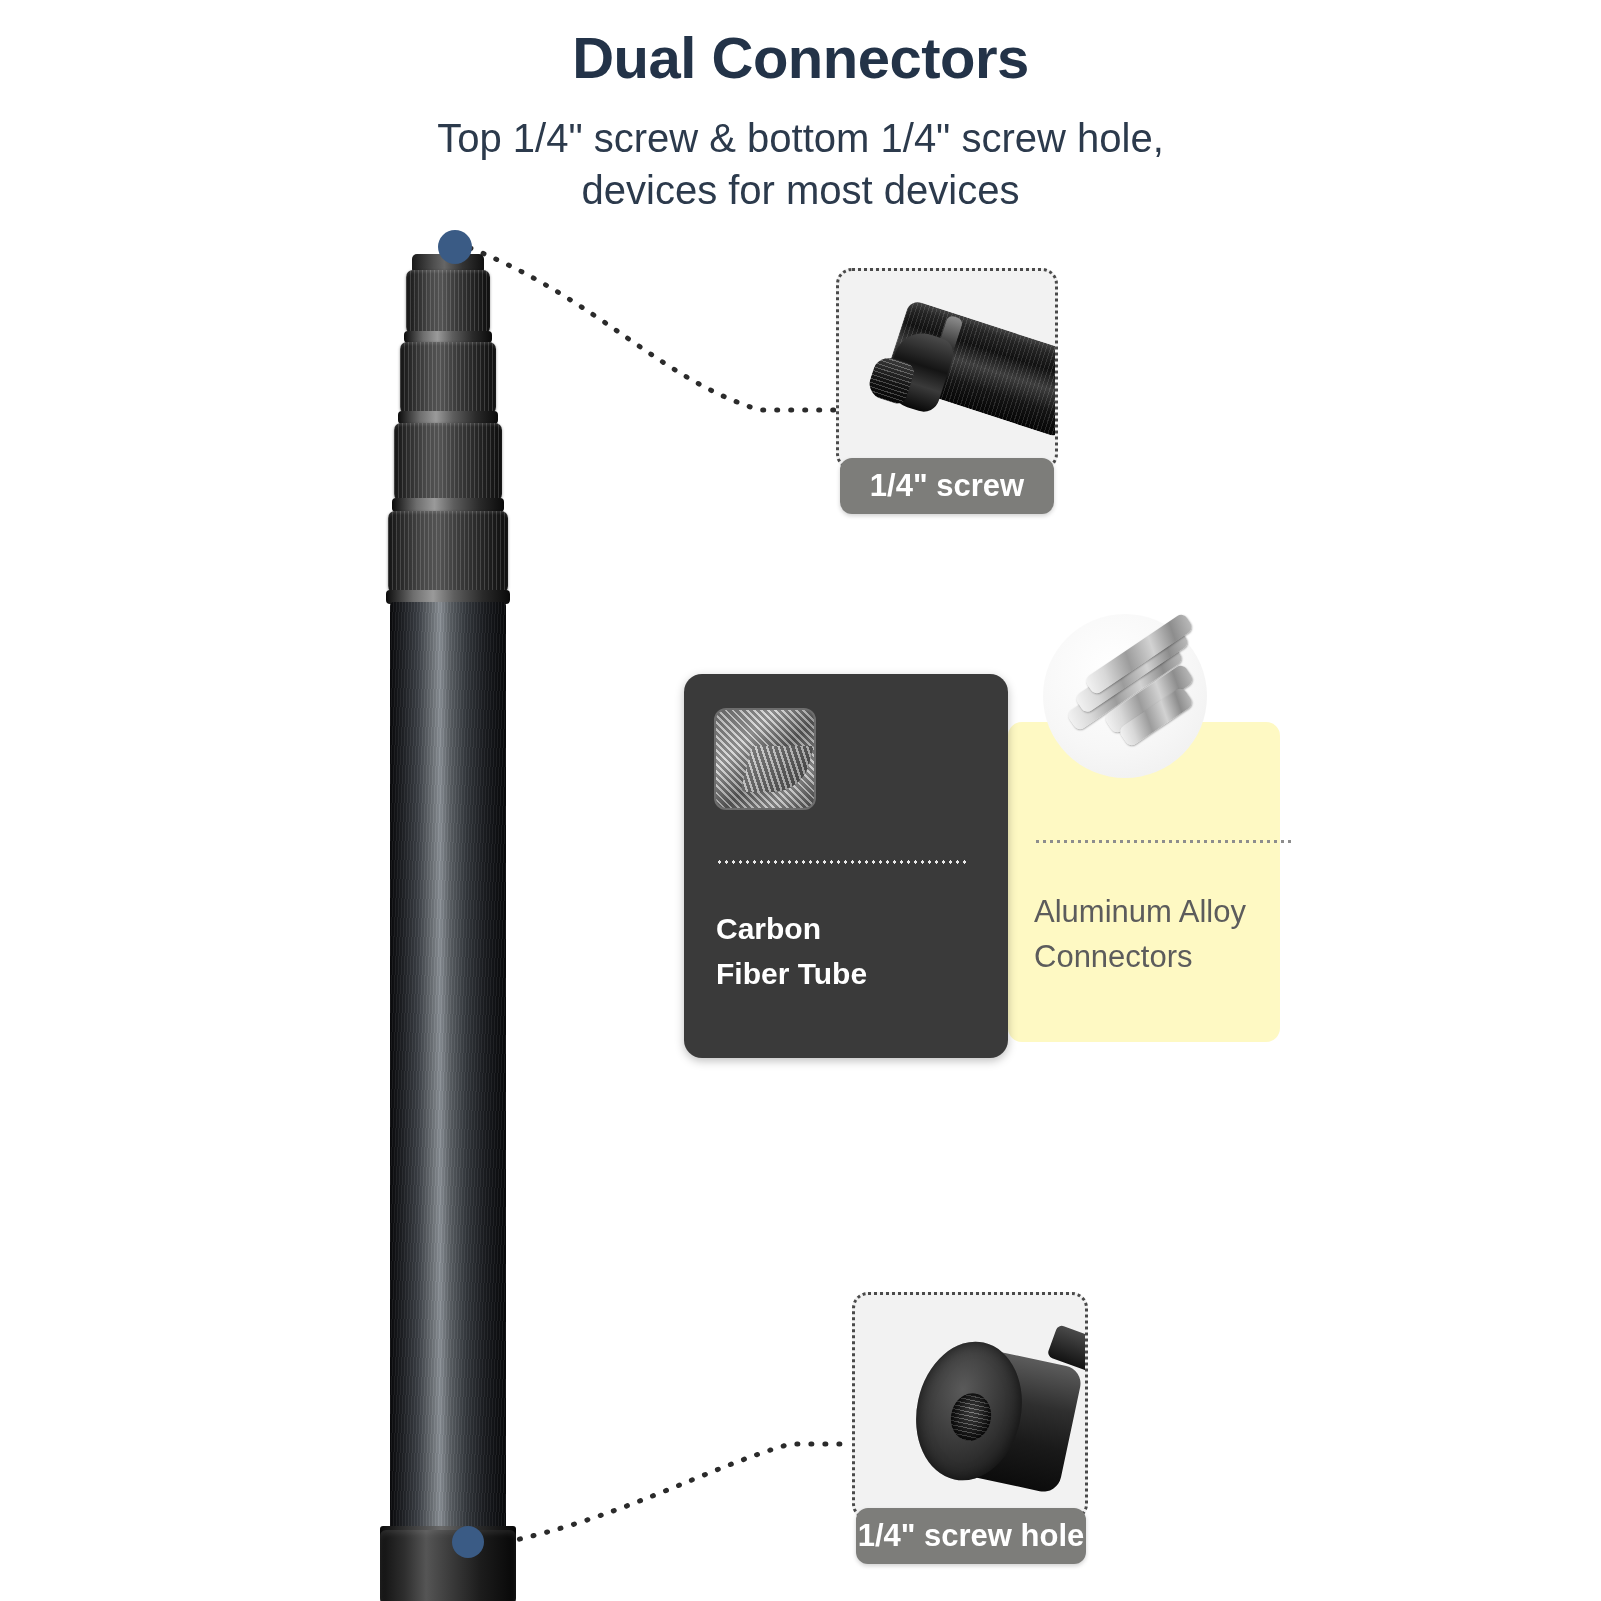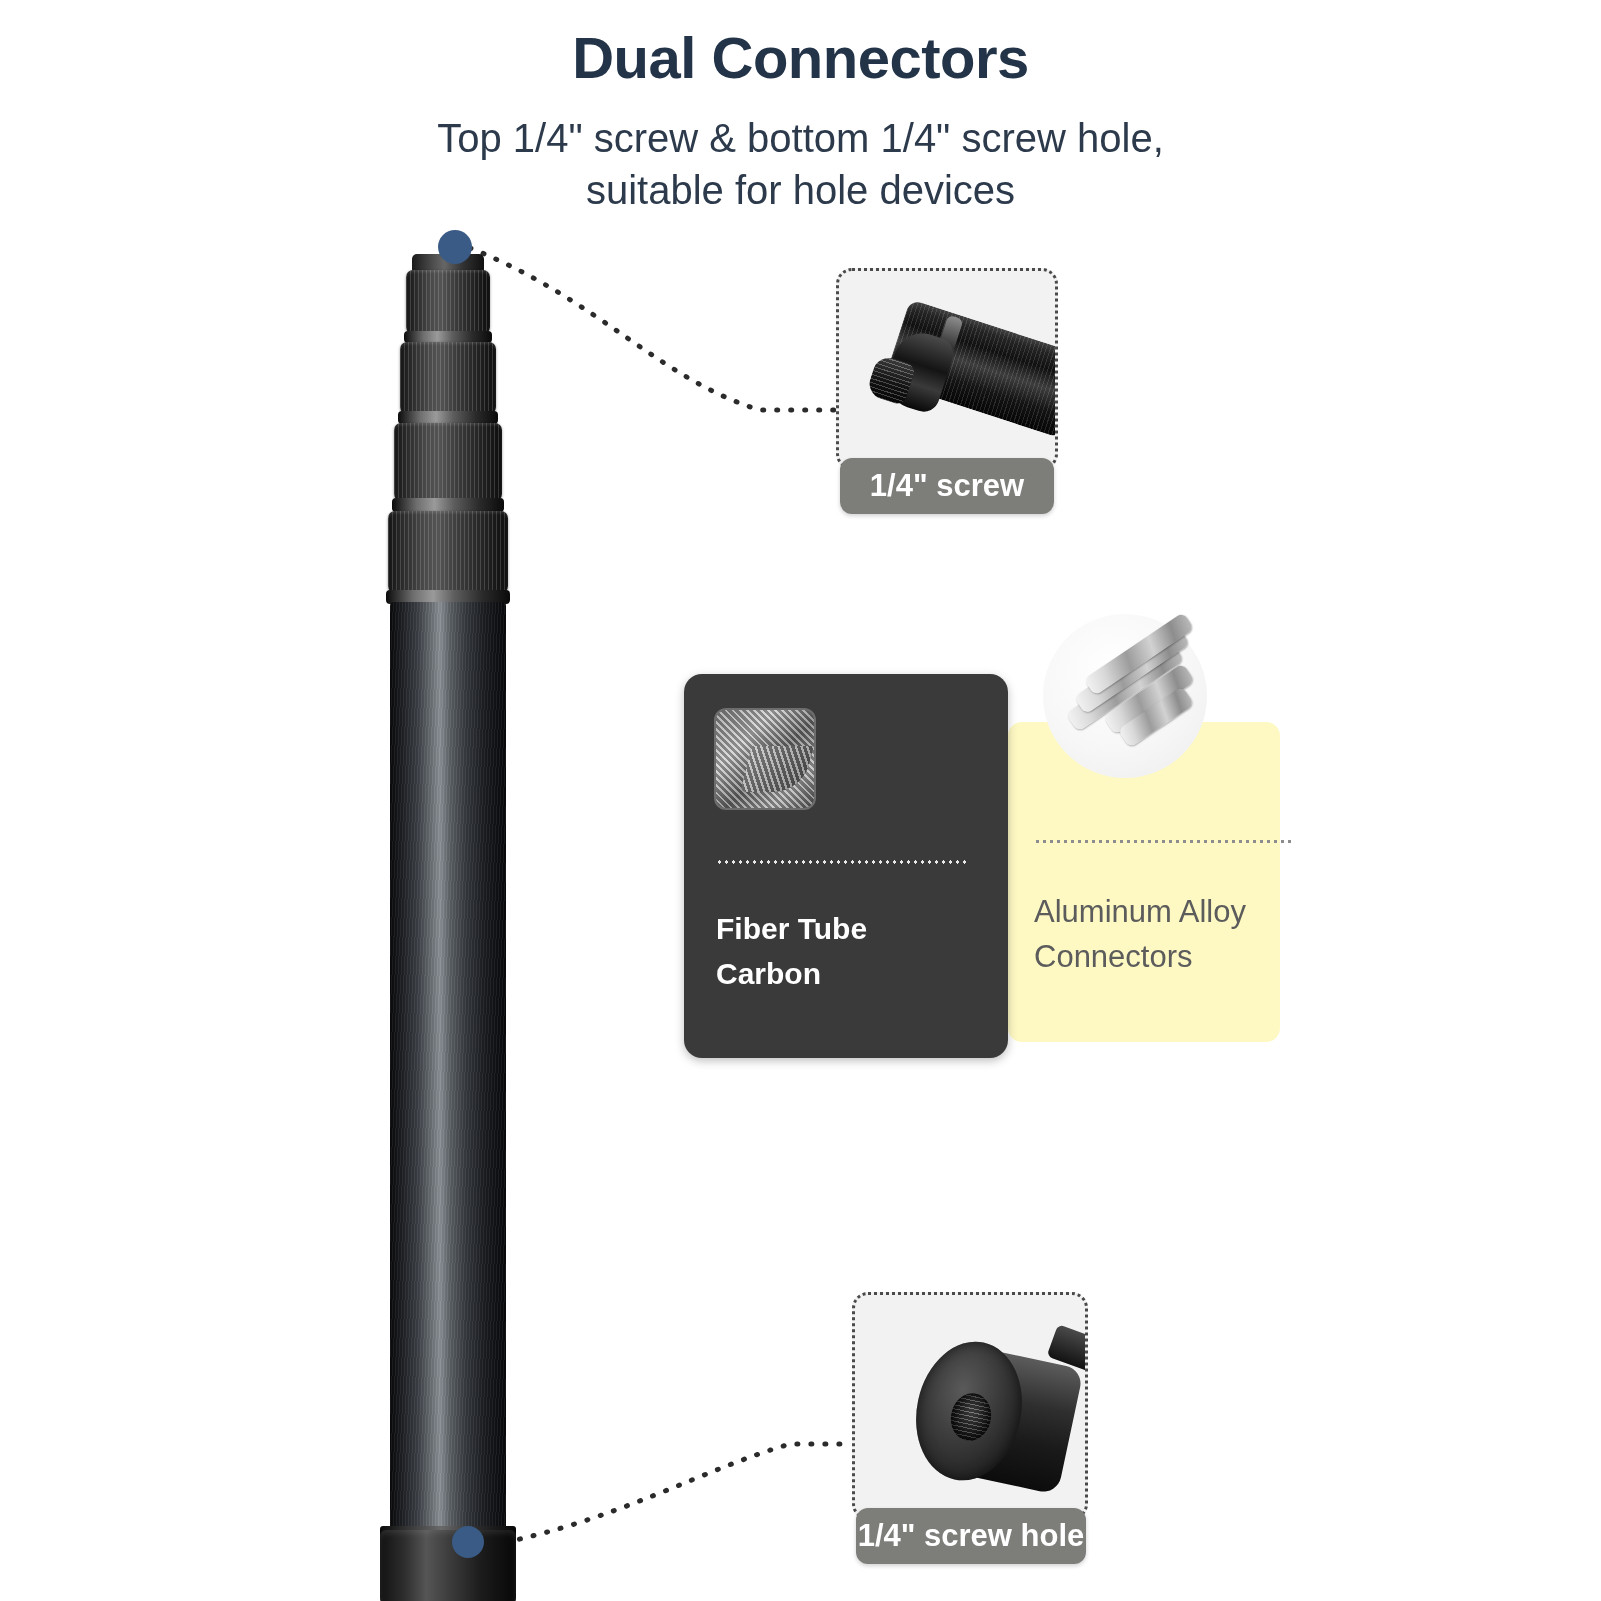--- a/index.html
+++ b/index.html
@@ -176,21 +176,21 @@
 </style>
 </head>
 <body>
 
 <div id="stage">
 
   <div class="hdr">
     <div class="hdr-title">Dual Connectors</div>
     <div class="hdr-sub">
       <div>Top 1/4" screw &amp; bottom 1/4" screw hole,</div>
-      <div>suitable for hole devices</div>
+      <div>devices for most devices</div>
     </div>
   </div>
 
   <svg id="leaders" viewBox="0 0 1601 1601" width="1601" height="1601">
 
     <path d="M 470 248 C 600 300, 660 380, 760 410 L 836 410" fill="none" stroke="#2b2b2b" stroke-width="5" stroke-linecap="round" stroke-dasharray="1 13"></path>
 
     <path d="M 492 1545 C 620 1520, 700 1470, 790 1444 L 852 1444" fill="none" stroke="#2b2b2b" stroke-width="5" stroke-linecap="round" stroke-dasharray="1 13"></path>
   </svg>
 
@@ -308,18 +308,18 @@
     <div class="rod" style="left:58px;  top:74px;  width:96px;  height:22px; transform:rotate(-34deg);"></div>
     <div class="rod" style="left:74px;  top:92px;  width:78px;  height:22px; transform:rotate(-34deg);"></div>
   </div>
 
   <div id="card-carbon">
     <div class="cf-icon">
       <div class="cf-fold"></div>
     </div>
     <div class="divider"></div>
     <div class="cardtext">
+      <div>Carbon</div>
       <div>Fiber Tube</div>
-      <div>Carbon</div>
     </div>
   </div>
 
 </div>
 
 </body></html>

